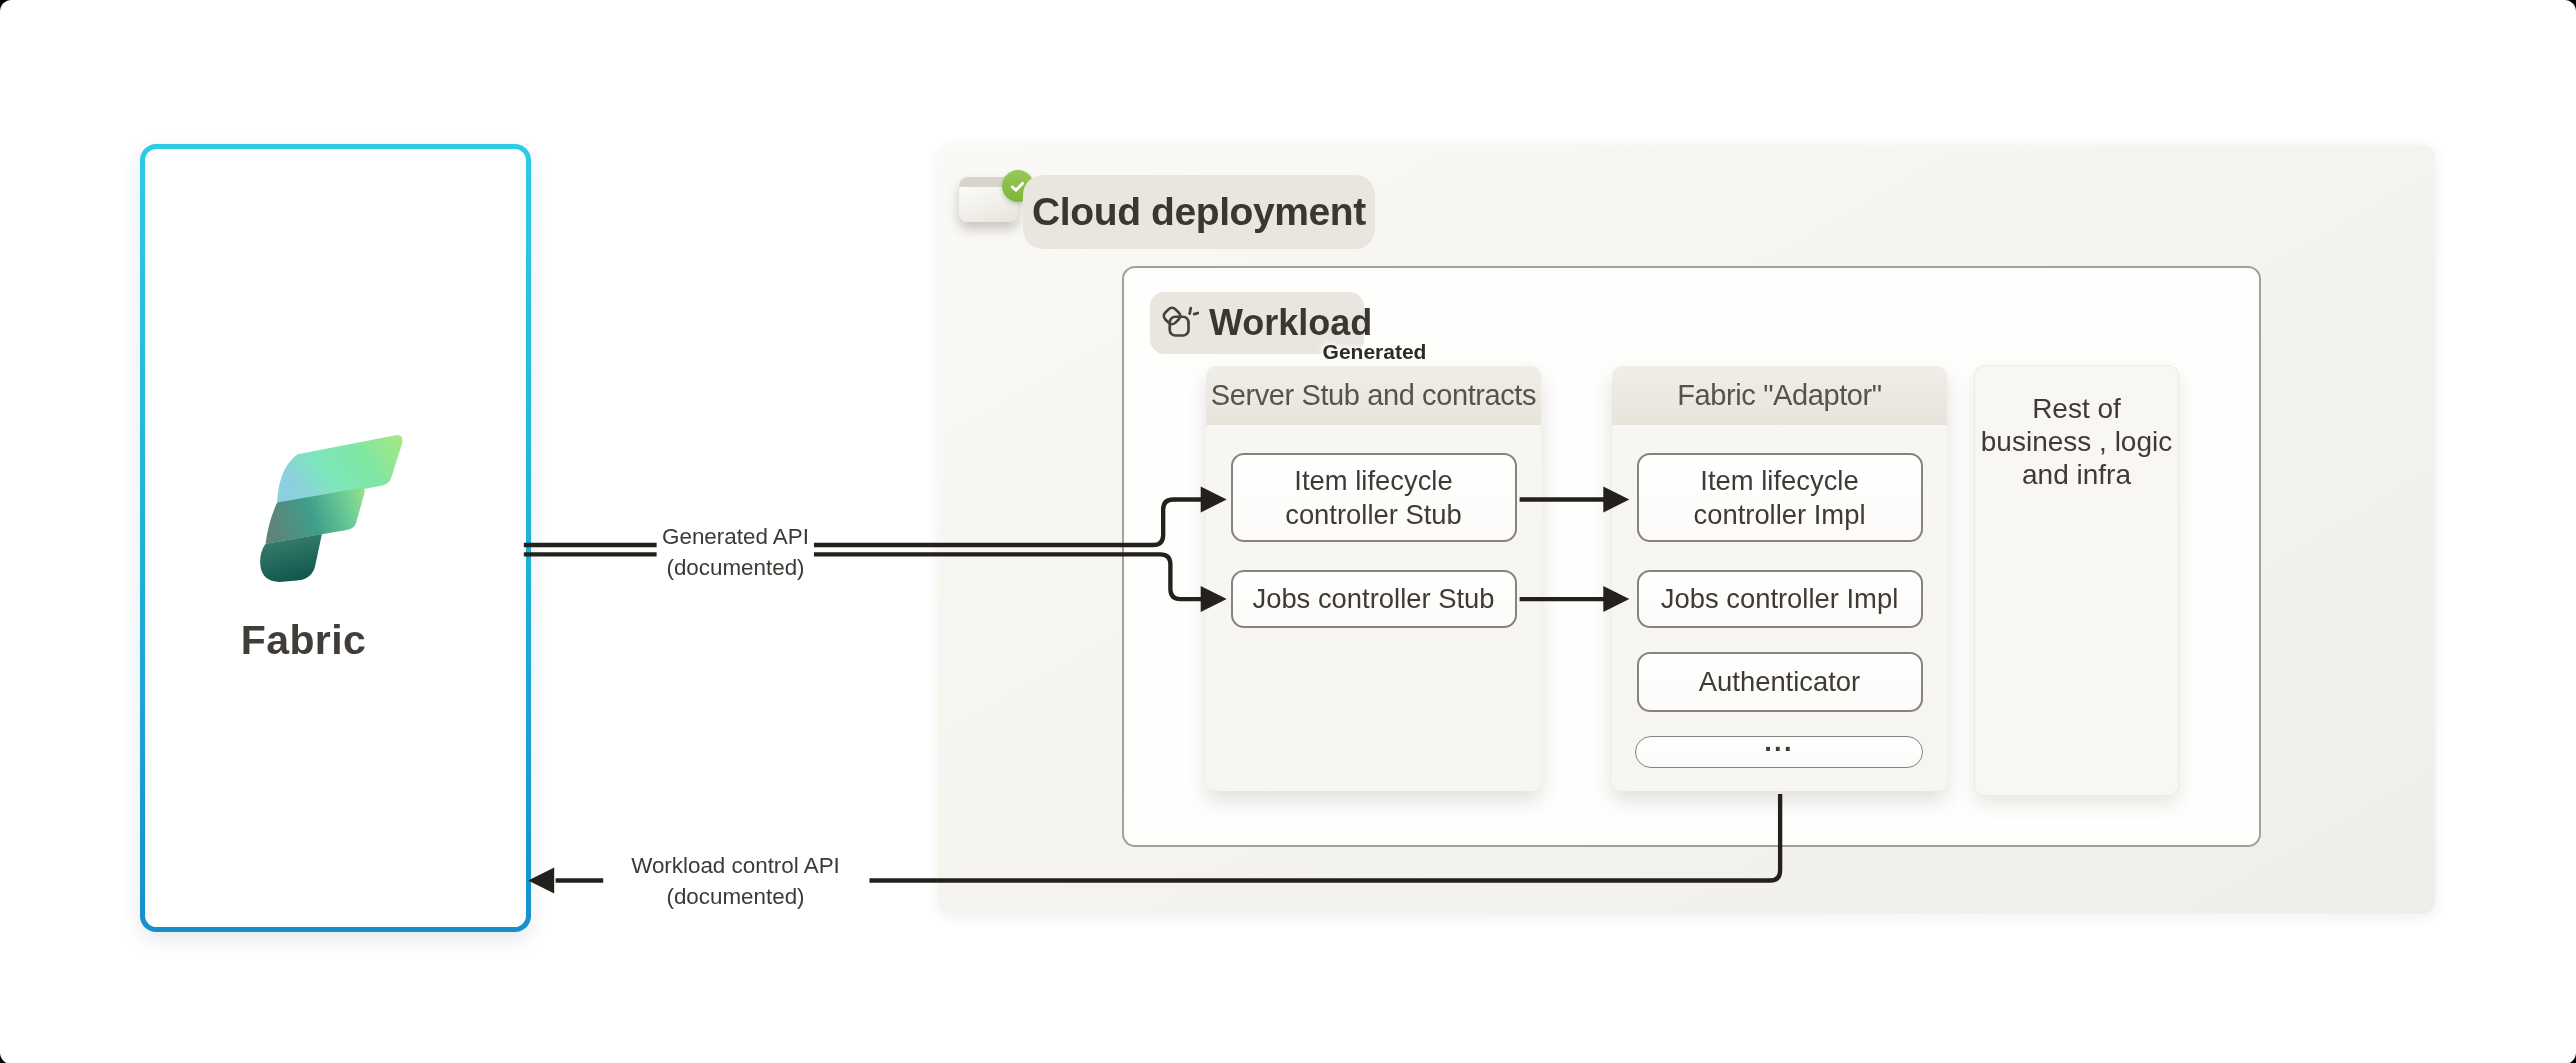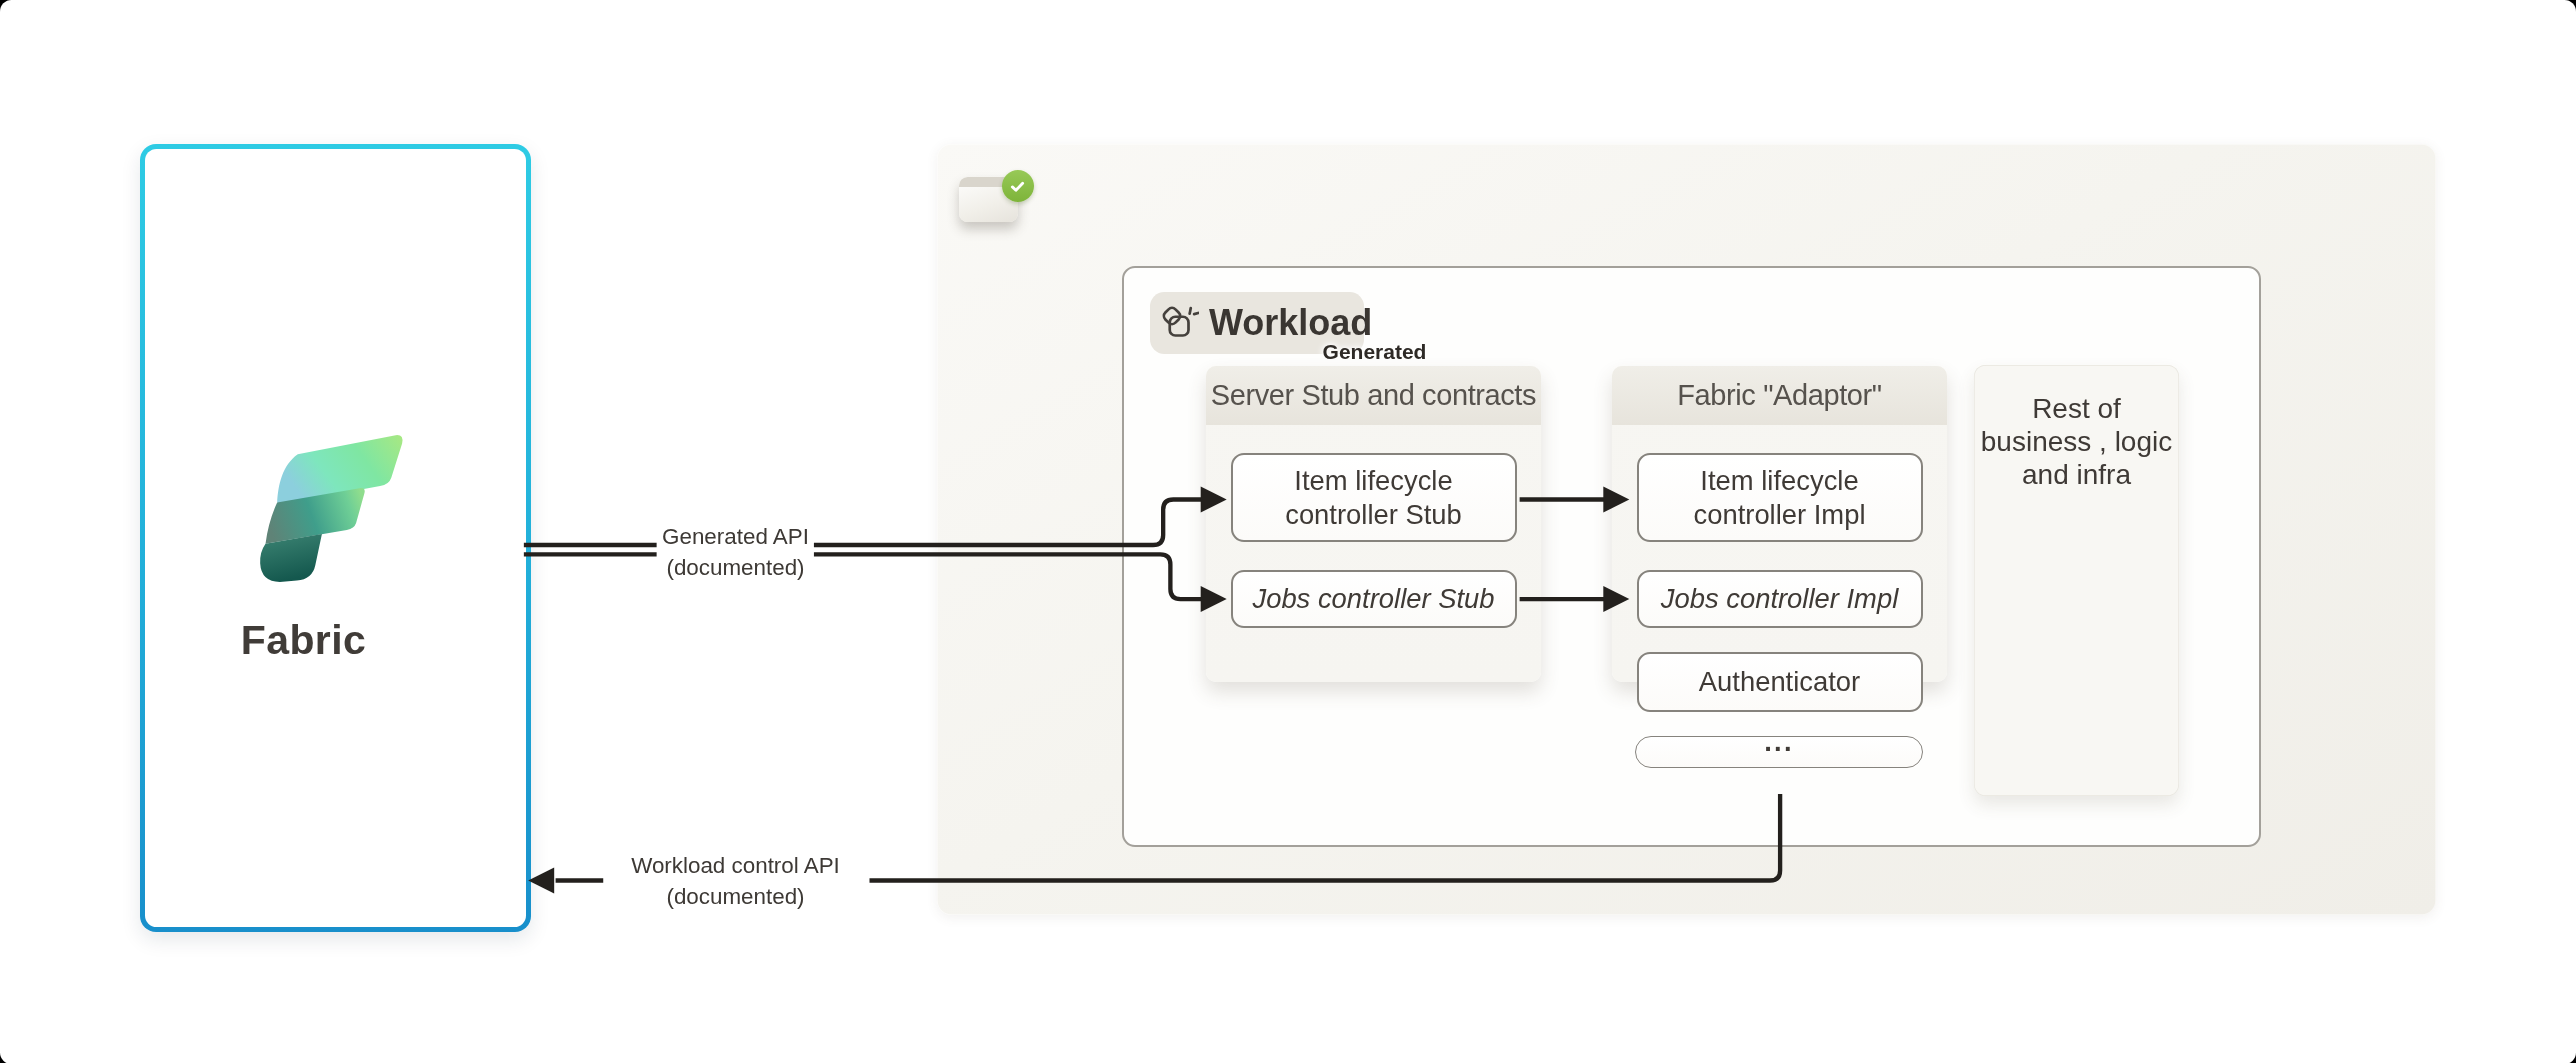--- a/index.html
+++ b/index.html
@@ -59,41 +59,41 @@
     font-size:36px;font-weight:600;color:#3a3632;
   }
   .wl-icon{width:39px;height:39px;flex:0 0 auto;}
   .generated{
     position:absolute;left:171px;top:72px;width:159px;text-align:center;
     font-size:21px;font-weight:700;color:#2e2a26;z-index:6;
     text-shadow:0 0 4.3px #fff,0 0 7.2px #fff,0 0 10px #fff;
   }
   
   .column{
-    position:absolute;top:98px;width:335px;height:316px;border-radius:10px;
+    position:absolute;top:98px;width:335px;height:425px;border-radius:10px;
     background:linear-gradient(180deg,#f7f6f2 0%,#f6f5f1 100%);
     box-shadow:0 10px 19px rgba(80,70,50,.16);
   }
   .col-stub{left:82px;}
   .col-adaptor{left:488px;}
   .col-header{
     position:absolute;left:0;top:0;width:100%;height:59px;border-radius:10px 10px 0 0;
     background:linear-gradient(180deg,#f0eee8 0%,#e7e4dc 100%);
     display:flex;align-items:center;justify-content:center;
     font-size:29px;color:#56524d;letter-spacing:-0.4px;
   }
   .node{
     position:absolute;left:24.5px;width:286px;border-radius:13px;box-sizing:border-box;
     background:linear-gradient(180deg,#ffffff 0%,#fcfbf9 100%);
     border:2.2px solid #86837d;
     display:flex;align-items:center;justify-content:center;text-align:center;
     font-size:27.4px;line-height:34px;color:#3f3a36;padding:0 10px;
   }
   .n1{top:87px;height:89px;}
-  .n2{top:204px;height:58px;font-style:italic;}
+  .n2{top:204px;height:58px;}
   .n3{top:286px;height:60px;}
   .n4{top:370px;height:32px;left:23px;width:288px;border-radius:16px;border-width:1.8px;}
   .dots{display:inline-block;transform:translateY(-30%);font-weight:700;letter-spacing:2.2px;}
   .rest-card{
     position:absolute;left:850px;top:97px;width:205px;height:431px;border-radius:11.5px;
     background:#f8f7f3;box-shadow:0 8.7px 17.3px rgba(80,70,50,.12), inset 0 0 0 0.7px rgba(230,227,219,.9);
     text-align:center;font-size:28px;line-height:33px;color:#3f3a36;padding-top:27.4px;box-sizing:border-box;
   }
   
   .api-label{
@@ -145,20 +145,21 @@
       <div class="win-icon">
         <div class="win-top"></div>
       </div>
       <div class="check-badge">
         <svg viewBox="0 0 24 24" fill="none">
           <path d="M5.5 12.5 L10 16.8 L18.5 7.8" stroke="#ffffff" stroke-width="3.6" stroke-linecap="round" stroke-linejoin="round"></path>
         </svg>
       </div>
     </div>
 
+    <div class="cloud-badge">Cloud deployment</div>
 
     <div class="workload-box">
 
       <div class="workload-badge">
         <svg class="wl-icon" viewBox="0 0 52 52" fill="none" stroke="#45413d" stroke-width="3.6">
           <rect x="6.5" y="6.5" width="19" height="19" rx="6.5" transform="rotate(45 16 16)"></rect>
           <rect x="13" y="17" width="25" height="25" rx="7.5"></rect>
           <path d="M41 5.5 L39.5 13" stroke-linecap="round"></path>
           <path d="M45.5 13.5 L51 12" stroke-linecap="round"></path>
         </svg>

